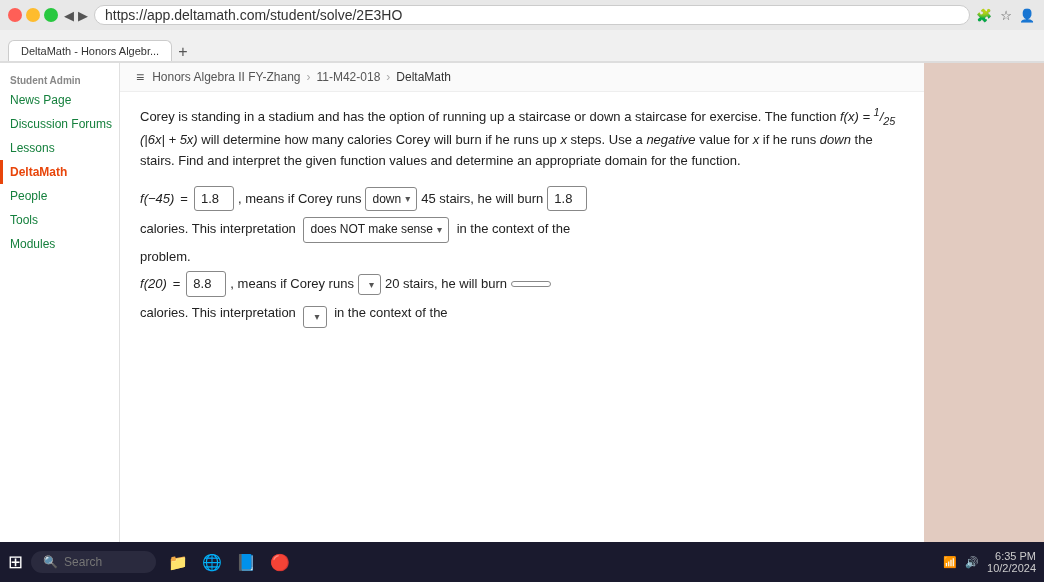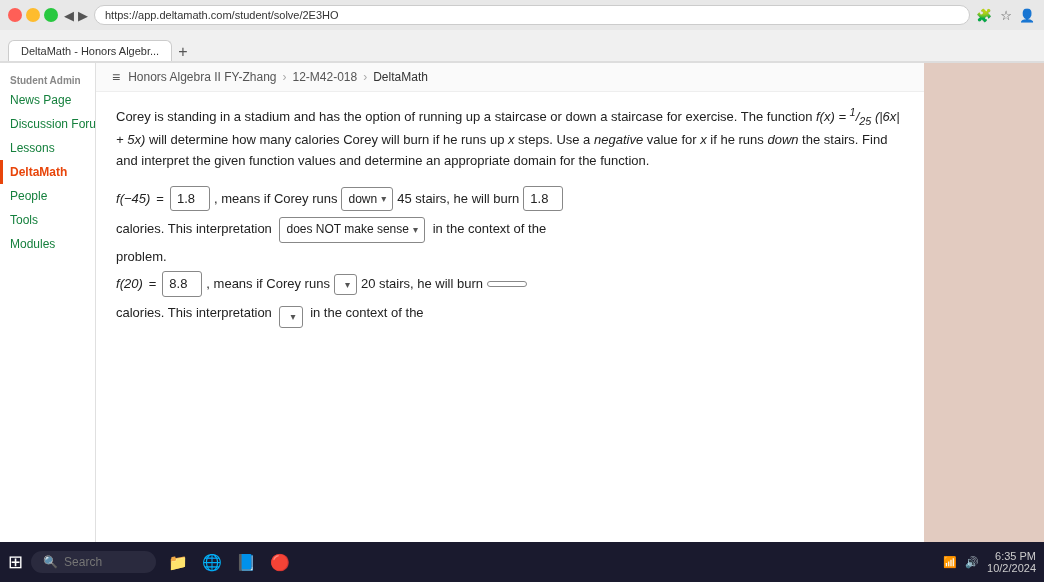--- a/index.html
+++ b/index.html
@@ -75,21 +75,21 @@
 
     
     .main-layout {
       display: flex;
       flex: 1;
       overflow: hidden;
     }
 
     
     .sidebar {
-      width: 96px;
+      width: 120px;
       background: #fff;
       border-right: 1px solid #e0e0e0;
       padding: 8px 0;
       flex-shrink: 0;
       display: flex;
       flex-direction: column;
     }
     .sidebar-section-header {
       font-size: 10px;
       color: #888;
@@ -277,21 +277,21 @@
     <div class="browser-controls">
       <button class="browser-btn" style="background:#ff5f57;"></button>
       <button class="browser-btn" style="background:#febc2e;"></button>
       <button class="browser-btn" style="background:#28c840;"></button>
     </div>
     <div style="display:flex;align-items:center;gap:4px;font-size:13px;color:#555;">
       <span style="cursor:pointer;">◀</span>
       <span style="cursor:pointer;">▶</span>
     </div>
     <div class="address-bar">
-      <span style="font-size:11px;color:#333;">https://app.deltamath.com/student/solve/2E3HO</span>
+      <span style="font-size:14px;color:#333;">https://app.deltamath.com/student/solve/2E3HO</span>
     </div>
     <div class="browser-icons">
       <span style="cursor:pointer;">🧩</span>
       <span style="cursor:pointer;">☆</span>
       <span style="cursor:pointer;">👤</span>
     </div>
   </div>
   <div class="tab-bar">
     <div class="tab-item">DeltaMath - Honors Algebr...</div>
     <div style="margin-left:6px;font-size:16px;color:#555;cursor:pointer;">+</div>
@@ -324,21 +324,21 @@
       <span>Modules</span>
     </div>
   </div>
 
   <div class="content-area">
 
     <div class="breadcrumb-bar">
       <span style="margin-right:8px;font-size:14px;color:#555;">≡</span>
       <span class="breadcrumb-link">Honors Algebra II FY-Zhang</span>
       <span class="breadcrumb-separator">›</span>
-      <span class="breadcrumb-link">12-M42-018</span>
+      <span class="breadcrumb-link">11-M42-018</span>
       <span class="breadcrumb-separator">›</span>
       <span class="breadcrumb-current">DeltaMath</span>
     </div>
 
     <div class="problem-content">
 
       <div class="problem-text">
         <span>Corey is standing in a stadium and has the option of running up a staircase or down a staircase for exercise. The function </span><span style="font-style:italic;">f(x) = <sup>1</sup>/<sub>25</sub> (|6x| + 5x)</span><span> will determine how many calories Corey will burn if he runs up </span><em>x</em><span> steps. Use a </span><em>negative</em><span> value for </span><em>x</em><span> if he runs </span><em>down</em><span> the stairs. Find and interpret the given function values and determine an appropriate domain for the function.</span>
       </div>
 

